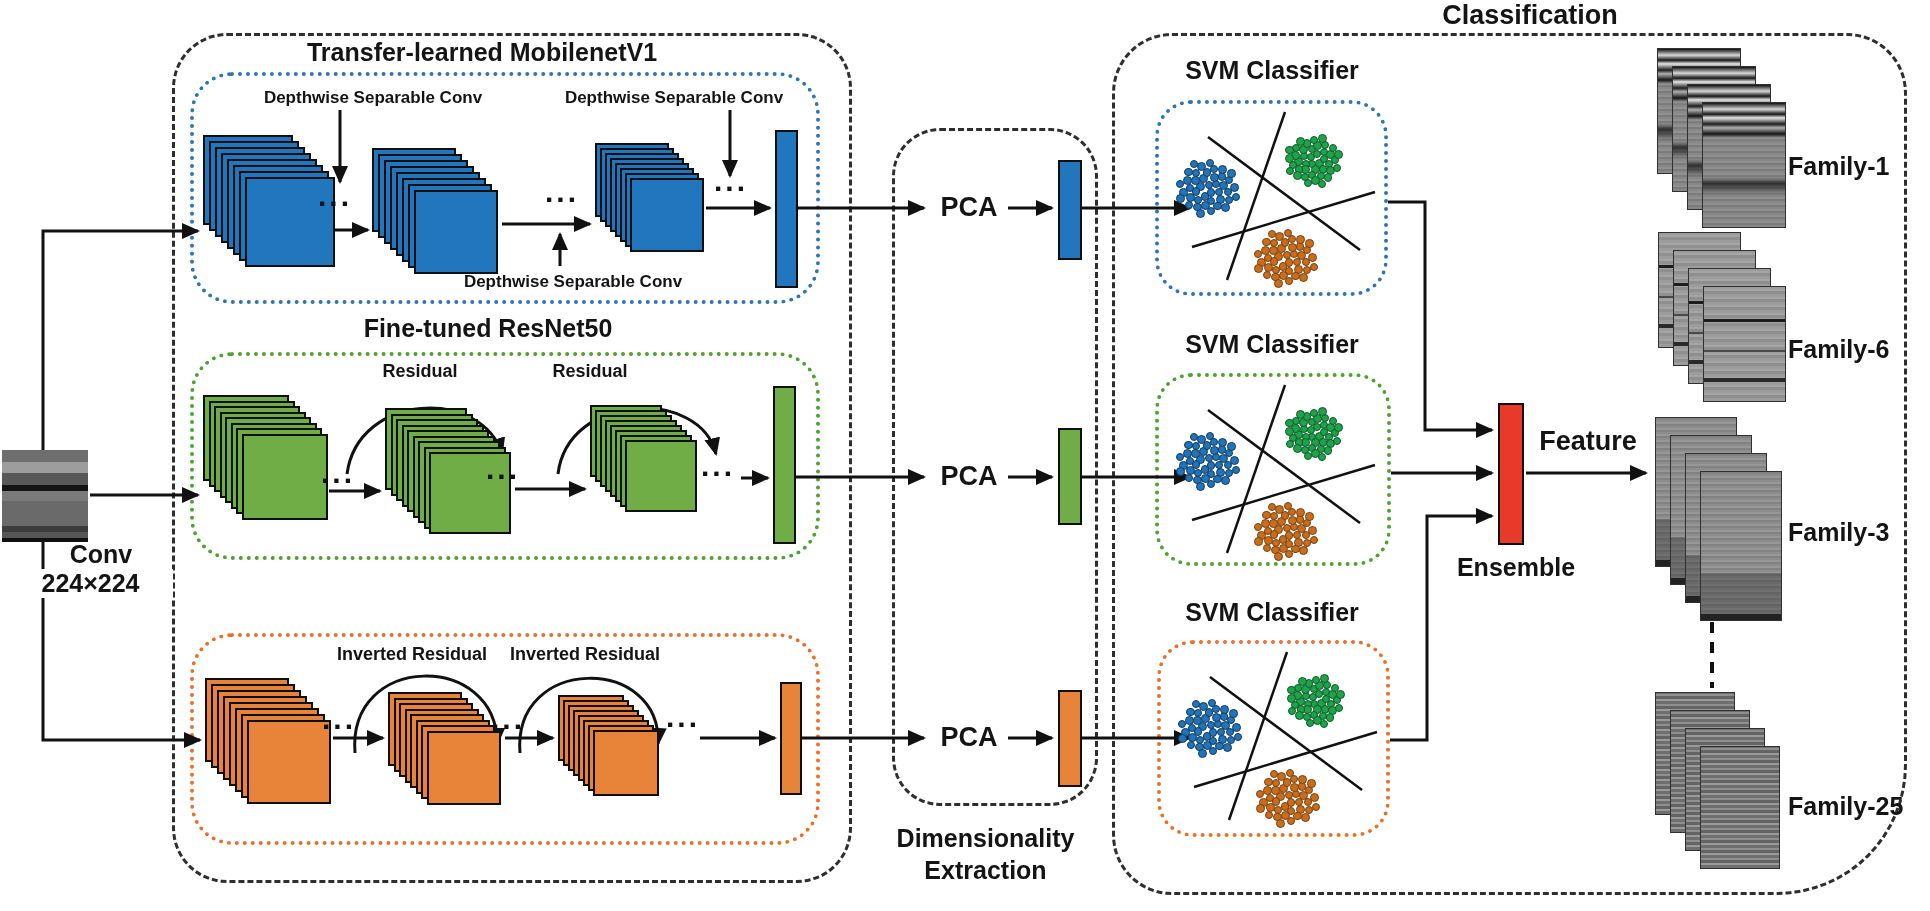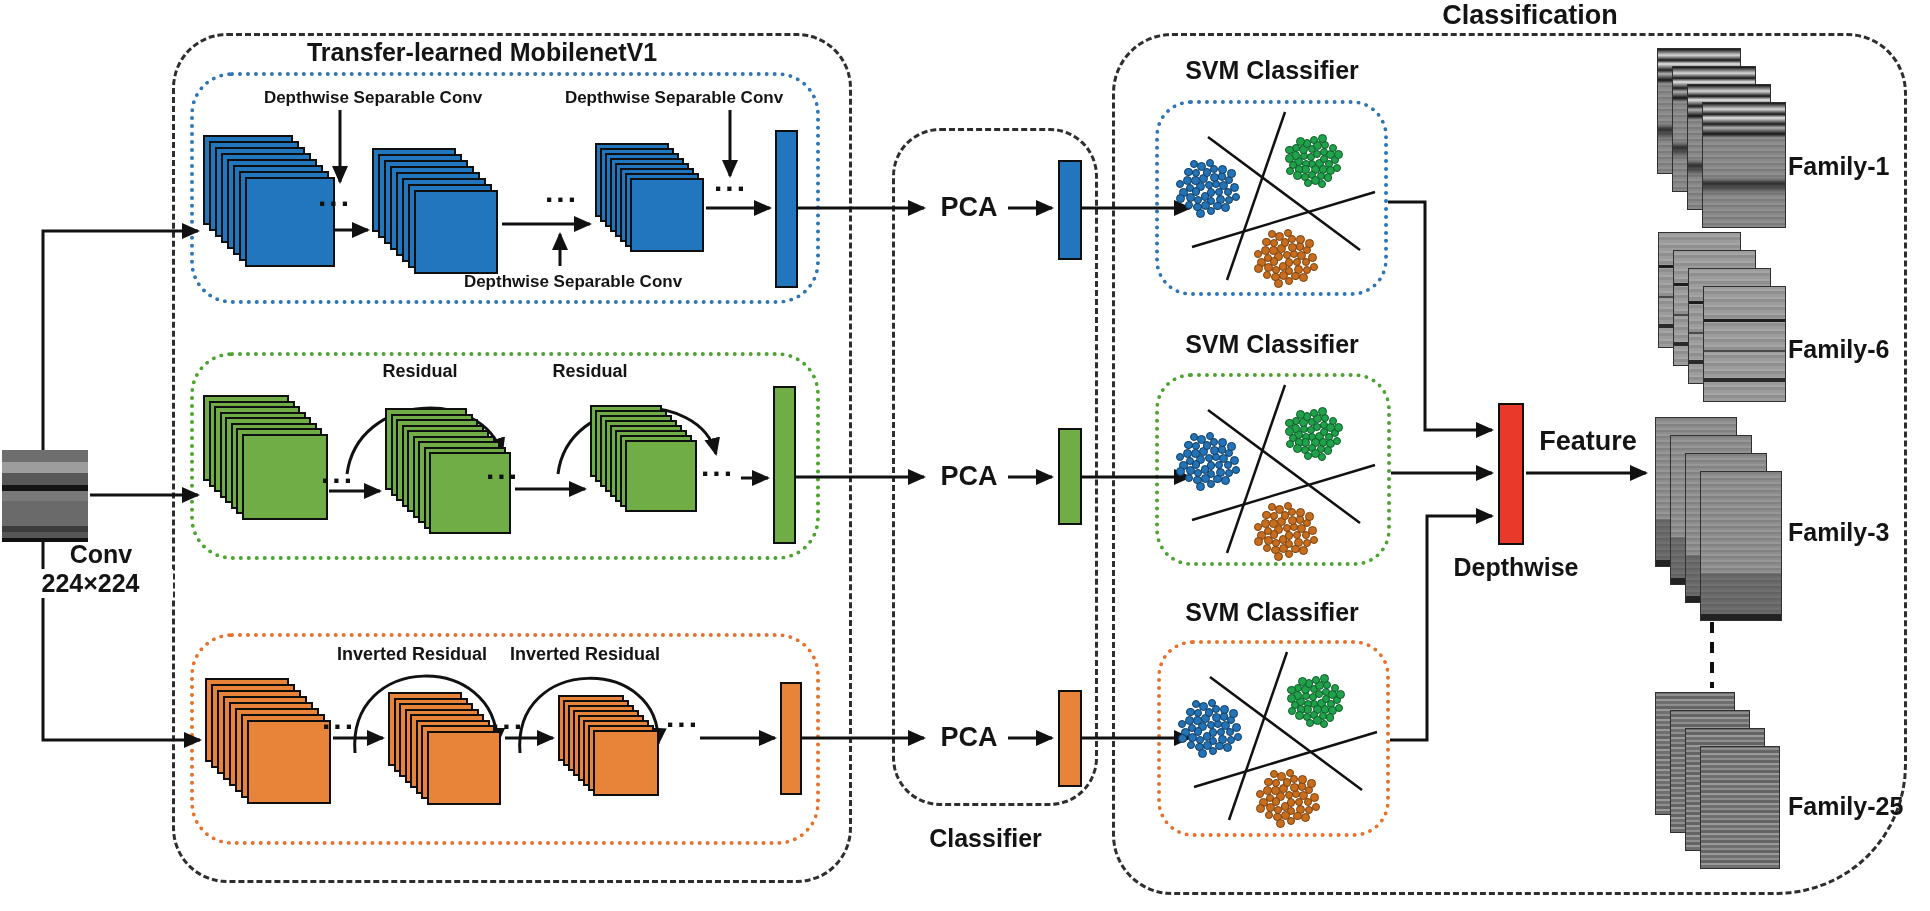--- a/index.html
+++ b/index.html
@@ -607,42 +607,44 @@
   <div class="bar" style="left:780px;top:682px;width:22px;height:113px;background:var(--k2);"></div>
 
   <div class="bar" style="left:1058px;top:160px;width:24px;height:100px;background:var(--k0);"></div>
   <div class="bar" style="left:1058px;top:428px;width:24px;height:97px;background:var(--k1);"></div>
   <div class="bar" style="left:1058px;top:690px;width:24px;height:97px;background:var(--k2);"></div>
 
   <div class="bar" style="left:1498px;top:403px;width:26px;height:142px;background:var(--red);"></div>
 
   <div class="lbl" style="left:1350px;top:0;width:360px;font-size:27px;">Classification</div>
   <div class="lbl" style="left:858px;top:822px;width:255px;font-size:25px;line-height:32px;">
-    <div>Classifier</div>
+    <div>Dimensionality</div>
+    <div>Extraction</div>
   </div>
 
   <div class="lbl" style="left:262px;top:38px;width:440px;font-size:25px;">Transfer-learned MobilenetV1</div>
+  <div class="lbl" style="left:268px;top:314px;width:440px;font-size:25px;">Fine-tuned ResNet50</div>
 
   <div class="lbl" style="left:233px;top:88px;width:280px;font-size:17px;">Depthwise Separable Conv</div>
   <div class="lbl" style="left:534px;top:88px;width:280px;font-size:17px;">Depthwise Separable Conv</div>
   <div class="lbl" style="left:433px;top:272px;width:280px;font-size:17px;">Depthwise Separable Conv</div>
   <div class="lbl" style="left:340px;top:361px;width:160px;font-size:18px;">Residual</div>
   <div class="lbl" style="left:510px;top:361px;width:160px;font-size:18px;">Residual</div>
   <div class="lbl" style="left:322px;top:644px;width:180px;font-size:18px;">Inverted Residual</div>
   <div class="lbl" style="left:495px;top:644px;width:180px;font-size:18px;">Inverted Residual</div>
 
   <div class="lbl" style="left:930px;top:192px;width:78px;font-size:27px;">PCA</div>
   <div class="lbl" style="left:930px;top:461px;width:78px;font-size:27px;">PCA</div>
   <div class="lbl" style="left:930px;top:722px;width:78px;font-size:27px;">PCA</div>
 
   <div class="lbl" style="left:1152px;top:56px;width:240px;font-size:25px;">SVM Classifier</div>
   <div class="lbl" style="left:1152px;top:330px;width:240px;font-size:25px;">SVM Classifier</div>
   <div class="lbl" style="left:1152px;top:598px;width:240px;font-size:25px;">SVM Classifier</div>
 
-  <div class="lbl" style="left:1436px;top:553px;width:160px;font-size:25px;">Depthwise</div>
+  <div class="lbl" style="left:1436px;top:553px;width:160px;font-size:25px;">Ensemble</div>
   <div class="lbl" style="left:1528px;top:426px;width:120px;font-size:27px;">Feature</div>
 
   <div class="lbl" style="left:46px;top:540px;width:110px;font-size:25px;">Conv</div>
   <div class="lbl whitebg" style="left:8px;top:569px;width:165px;font-size:25px;">224×224</div>
 
   <div class="lbl" style="left:1788px;top:152px;width:140px;text-align:left;font-size:25px;">Family-1</div>
   <div class="lbl" style="left:1788px;top:335px;width:140px;text-align:left;font-size:25px;">Family-6</div>
   <div class="lbl" style="left:1788px;top:518px;width:140px;text-align:left;font-size:25px;">Family-3</div>
   <div class="lbl" style="left:1788px;top:792px;width:150px;text-align:left;font-size:25px;">Family-25</div>
 

